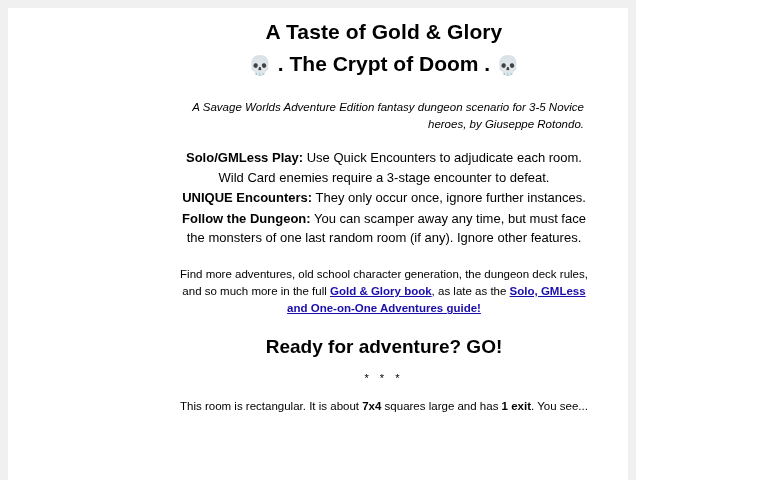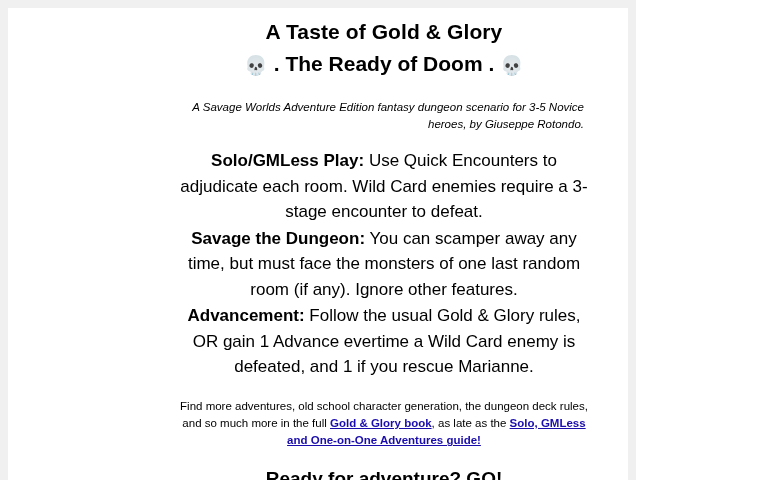--- a/index.html
+++ b/index.html
@@ -56,21 +56,21 @@
   .hook {
     font-style: italic;
     font-size: 11.5px;
     line-height: 1.45;
     margin: 16px auto 0 auto;
     width: 410px;
   }
   .rules {
     margin: 16px auto 0 auto;
     width: 420px;
-    font-size: 17px;
+    font-size: 13px;
     line-height: 1.5;
   }
   .rules p {
     margin: 0 0 1px 0;
   }
   .rules b {
     font-weight: bold;
   }
   .more {
     margin: 18px auto 0 auto;
@@ -124,45 +124,48 @@
   <div class="edge-top"></div>
   <div class="edge-left"></div>
   <div class="edge-right"></div>
 
   <div class="content">
 
     <h1 class="title">A Taste of Gold &amp; Glory</h1>
 
     <h1 class="subtitle">
       <span class="skull">💀</span>
-      <span>. The Ready of Doom .</span>
+      <span>. The Crypt of Doom .</span>
       <span class="skull">💀</span>
     </h1>
 
     <div class="byline">A Savage Worlds Adventure Edition fantasy dungeon scenario for 3-5 Novice heroes, by Giuseppe Rotondo.</div>
 
 
     <div class="rules">
       <p>
         <b>Solo/GMLess Play:</b>
         <span>Use Quick Encounters to adjudicate each room. Wild Card enemies require a 3-stage encounter to defeat.</span>
       </p>
       <p>
-        <b>Savage the Dungeon:</b>
-        <span>You can scamper away any time, but must face the monsters of one last random room (if any). Ignore other features.</span>
+        <b>UNIQUE Encounters:</b>
+        <span>They only occur once, ignore further instances.</span>
       </p>
       <p>
-        <b>Advancement:</b>
-        <span>Follow the usual Gold &amp; Glory rules, OR gain 1 Advance evertime a Wild Card enemy is defeated, and 1 if you rescue Marianne.</span>
+        <b>Follow the Dungeon:</b>
+        <span>You can scamper away any time, but must face the monsters of one last random room (if any). Ignore other features.</span>
       </p>
     </div>
 
     <div class="more">
       <span>Find more adventures, old school character generation, the dungeon deck rules, and so much more in the full </span><a>Gold &amp; Glory book</a><span>, as late as the </span><a>Solo, GMLess and One-on-One Adventures guide!</a>
     </div>
 
     <div class="ready">Ready for adventure? GO!</div>
 
     <div class="sep">* * *</div>
 
+    <div class="room">
+      <span>This room is rectangular. It is about </span><b>7x4</b><span> squares large and has </span><b>1 exit</b><span>. You see...</span>
+    </div>
 
   </div>
 </div>
 
 </body></html>

